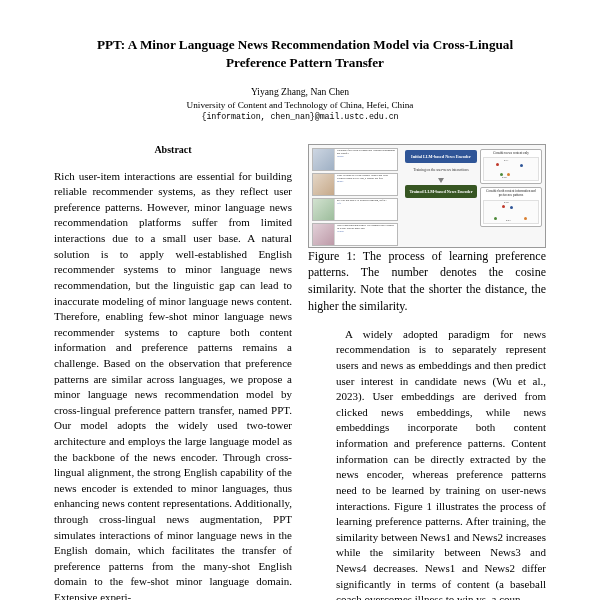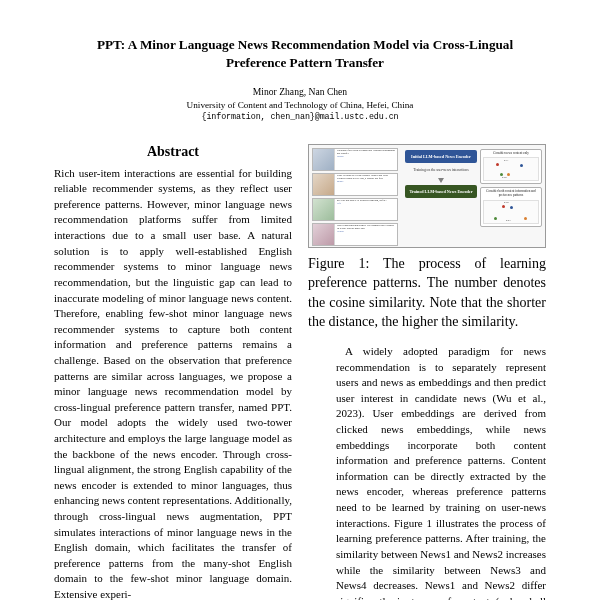--- a/index.html
+++ b/index.html
@@ -48,22 +48,22 @@
     display: flex;
     margin-top: 20px;
     gap: 16px;
   }
   .col {
     width: 238px;
   }
   .section-head {
     text-align: center;
     font-weight: bold;
-    font-size: 14px;
-    margin: 2px 0 6px 0;
+    font-size: 10px;
+    margin: 2px 0 14px 0;
   }
   .body-text {
     font-size: 11px;
     line-height: 1.42;
     text-align: justify;
     text-justify: inter-word;
     hyphens: auto;
     margin: 0 0 6px 0;
   }
   .body-text.indent {
@@ -193,35 +193,34 @@
   .dot.red { background: #c0392b; }
   .dot.blue { background: #2f5597; }
   .dot.green { background: #4e8a3a; }
   .dot.orange { background: #d98032; }
   .dist-label {
     position: absolute;
     font-size: 2.6px;
     color: #444;
   }
   .fig-caption {
-    font-size: 14px;
+    font-size: 12px;
     line-height: 1.4;
     text-align: justify;
-    margin-top: 6px;
   }
 </style>
 </head>
 <body>
 
 <div class="page">
 
   <div class="title">PPT: A Minor Language News Recommendation Model via Cross-Lingual Preference Pattern Transfer</div>
 
   <div class="authors">
-    <span>Minor Zhang, Nan Chen</span>
+    <span>Yiyang Zhang, Nan Chen</span>
   </div>
   <div class="affil">University of Content and Technology of China, Hefei, China</div>
   <div class="email">{information, chen_nan}@mail.ustc.edu.cn</div>
 
   <div class="columns">
 
     <div class="col">
       <div class="section-head">Abstract</div>
       <p class="body-text">Rich user-item interactions are essential for building reliable recommender systems, as they reflect user preference patterns. However, minor language news recommendation platforms suffer from limited interactions due to a small user base. A natural solution is to apply well-established English recommender systems to minor language news recommendation, but the linguistic gap can lead to inaccurate modeling of minor language news content. Therefore, enabling few-shot minor language news recommender systems to capture both content information and preference patterns remains a challenge. Based on the observation that preference patterns are similar across languages, we propose a minor language news recommendation model by cross-lingual preference pattern transfer, named PPT. Our model adopts the widely used two-tower architecture and employs the large language model as the backbone of the news encoder. Through cross-lingual alignment, the strong English capability of the news encoder is extended to minor languages, thus enhancing news content representations. Additionally, through cross-lingual news augmentation, PPT simulates interactions of minor language news in the English domain, which facilitates the transfer of preference patterns from the many-shot English domain to the few-shot minor language domain. Extensive experi-</p>
     </div>

